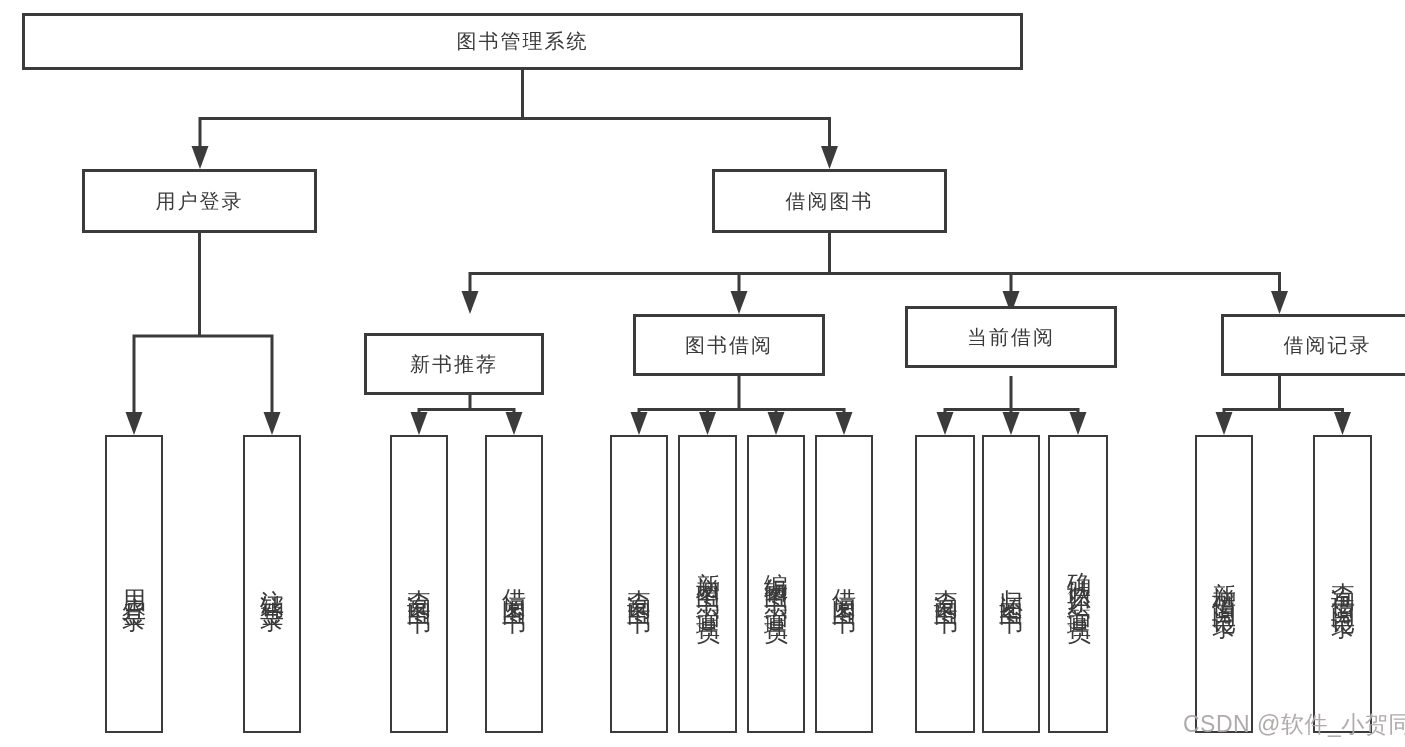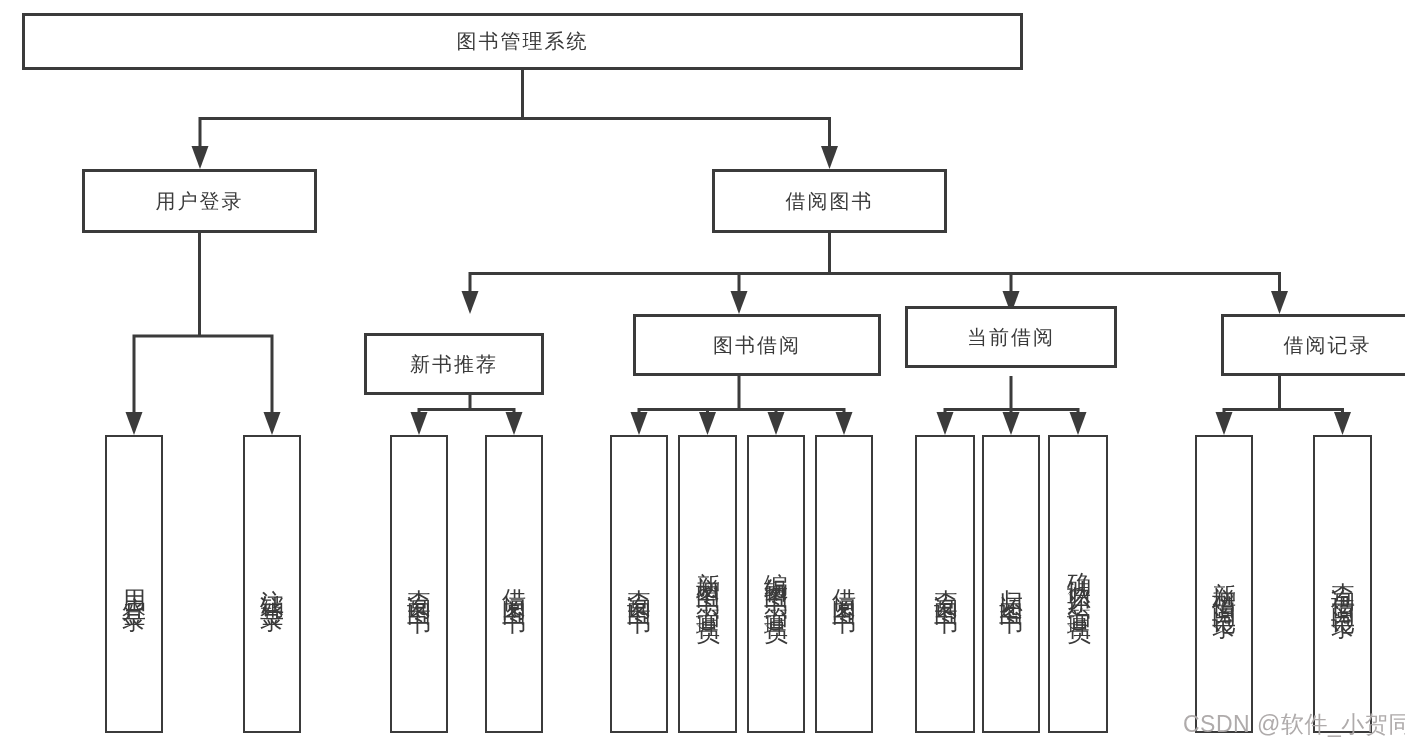--- a/index.html
+++ b/index.html
@@ -107,21 +107,21 @@
       <polygon points="1334,412 1351,412 1342.5,435"></polygon>
     </g>
   </svg>
 
   <div class="node" style="left:22px; top:13px; width:1001px; height:57px;">图书管理系统</div>
 
   <div class="node" style="left:82px; top:169px; width:235px; height:64px;">用户登录</div>
   <div class="node" style="left:712px; top:169px; width:235px; height:64px;">借阅图书</div>
 
   <div class="node" style="left:364px; top:314px; width:180px; height:62px;margin-top:19px;">新书推荐</div>
-  <div class="node" style="left:633px; top:314px; width:248px; height:62px;">图书借阅</div>
+  <div class="node" style="left:633px; top:314px; width:192px; height:62px;">图书借阅</div>
   <div class="node" style="left:905px; top:306px; width:212px; height:62px;">当前借阅</div>
   <div class="node" style="left:1173px; top:314px; width:213px; height:62px;margin-left:48px;">借阅记录</div>
 
   <div class="node leaf" style="left:105px; top:435px; width:58px; height:298px;">用户登录</div>
   <div class="node leaf" style="left:243px; top:435px; width:58px; height:298px;">注销登录</div>
 
   <div class="node leaf" style="left:390px; top:435px; width:58px; height:298px;">查询图书</div>
   <div class="node leaf" style="left:485px; top:435px; width:58px; height:298px;">借阅图书</div>
 
   <div class="node leaf" style="left:610px; top:435px; width:58px; height:298px;">查询图书</div>

